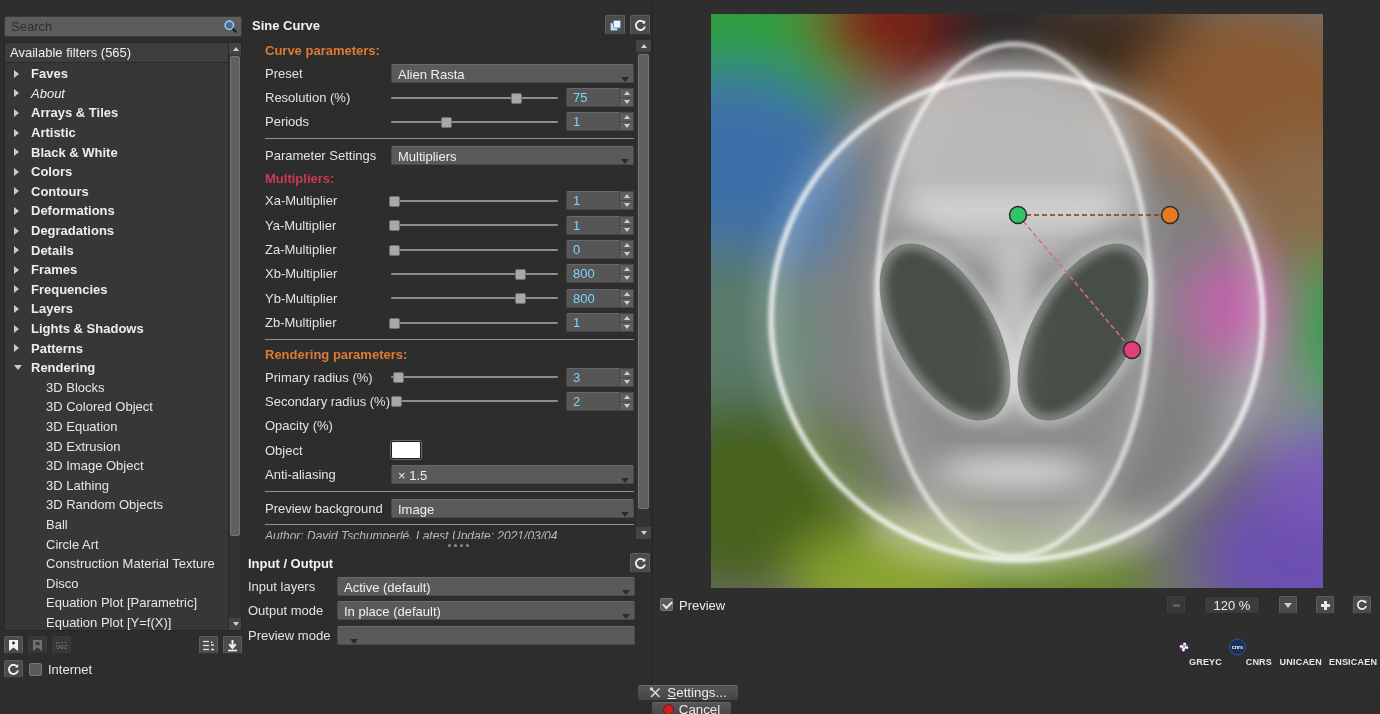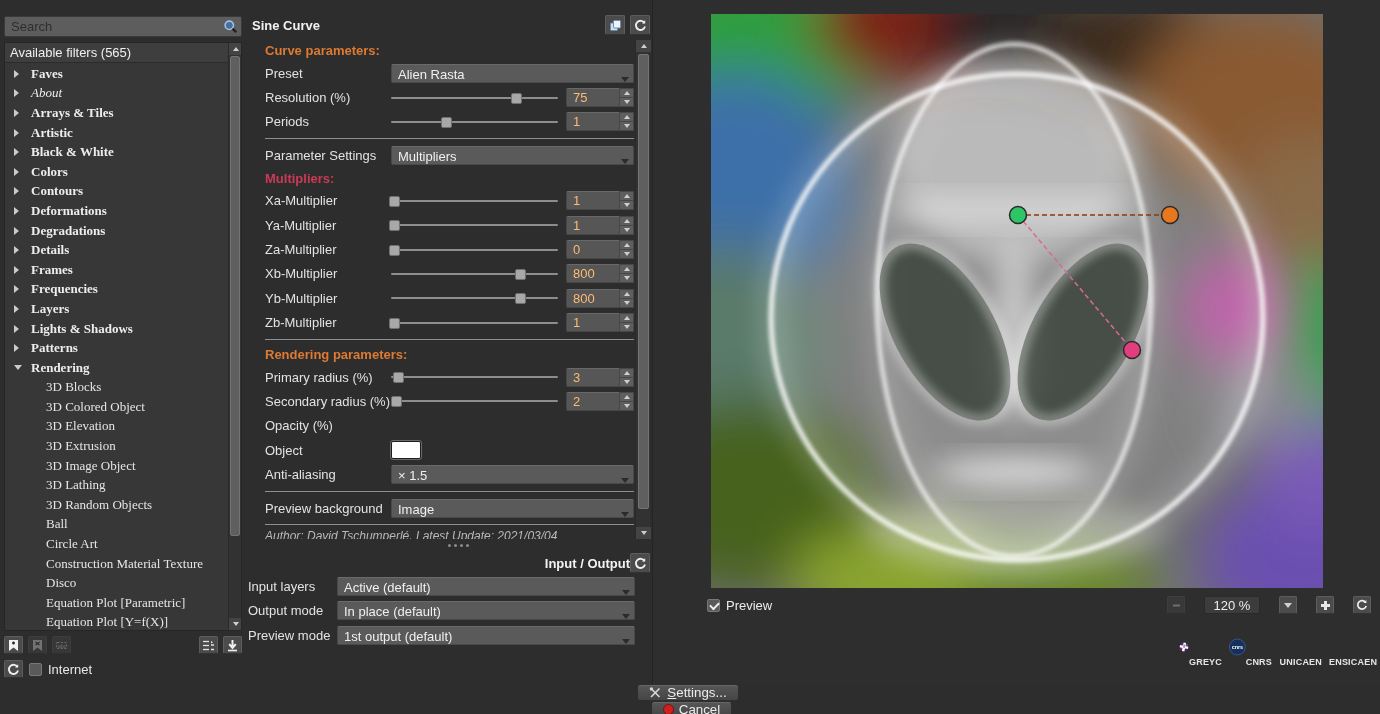--- a/index.html
+++ b/index.html
@@ -17,42 +17,42 @@
     border-top-color:#6a6a6a;border-radius:2px;padding:0 4px 0 6px;color:#f0f0f0;cursor:pointer;min-width:0;}
   .dd-val{flex:1;white-space:nowrap;overflow:hidden;}
   .dd-arrow{width:0;height:0;border-left:4px solid transparent;border-right:4px solid transparent;
     border-top:5px solid #2b2b2b;margin-left:6px;flex:none;}
   .slider{position:relative;height:18px;flex:1;margin-right:8px;min-width:40px;}
   .slider .track{position:absolute;left:0;right:0;top:8px;height:2px;background:#8d8d8d;border-radius:1px;}
   .slider .handle{position:absolute;top:4px;width:11px;height:11px;background:#a8a8a8;border:1px solid #707070;
     border-radius:2px;margin-left:-5px;cursor:pointer;}
   .spin{display:flex;width:68px;flex:none;height:19px;}
   .spin .spin-val{flex:1;background:#565656;border:1px solid #474747;border-top-color:#686868;
-    border-right:none;border-radius:2px 0 0 2px;padding:1px 0 0 6px;color:#fdba74;}
+    border-right:none;border-radius:2px 0 0 2px;padding:1px 0 0 6px;color:#7dd3fc;}
   .spin .spin-btns{width:15px;display:flex;flex-direction:column;}
   .spin .sb{flex:1;background:#5e5e5e;border:1px solid #474747;display:flex;align-items:center;justify-content:center;cursor:pointer;}
   .spin .sb+.sb{border-top:none;}
   .tri-up{width:0;height:0;border-left:3px solid transparent;border-right:3px solid transparent;border-bottom:4px solid #cfcfcf;}
   .tri-dn{width:0;height:0;border-left:3px solid transparent;border-right:3px solid transparent;border-top:4px solid #cfcfcf;}
   .checkbox{width:13px;height:13px;background:#5a5a5a;border:1px solid #787878;border-radius:2px;position:relative;flex:none;cursor:pointer;}
   .checkbox.checked::after{content:"";position:absolute;left:2px;top:2px;width:7px;height:4px;
     border-left:2px solid #efefef;border-bottom:2px solid #efefef;transform:rotate(-45deg);}
   .dots-v{width:3px;height:3px;background:#8a8a8a;border-radius:50%;box-shadow:0 6px 0 #8a8a8a,0 12px 0 #8a8a8a,0 18px 0 #8a8a8a;}
   .dots-h{width:3px;height:3px;background:#8a8a8a;border-radius:50%;box-shadow:6px 0 0 #8a8a8a,12px 0 0 #8a8a8a,18px 0 0 #8a8a8a;}
   
   .left-panel{position:absolute;left:4px;top:16px;width:238px;}
   .search-row{position:relative;height:21px;margin-bottom:5px;text-decoration:underline;}
   .search-input{width:100%;height:21px;background:#5d5d5d;border:1px solid #3a3a3a;border-radius:2px;
     padding:0 24px 0 6px;color:#222;font-family:inherit;font-size:13px;outline:none;}
   .search-input::placeholder{color:#2f2f2f;opacity:1;}
   .search-icon{position:absolute;right:3px;top:2px;width:18px;height:17px;display:flex;align-items:center;justify-content:center;}
   .filter-list{position:relative;height:589px;background:#373737;border:1px solid #262626;overflow:hidden;}
   .fl-header{height:20px;line-height:20px;padding-left:5px;background:#3e3e3e;border-bottom:1px solid #2b2b2b;color:#f0f0f0;}
   .fl-body{position:absolute;left:0;right:13px;top:21px;bottom:0;overflow:hidden;}
-  .tree-item{height:19.6px;display:flex;align-items:center;cursor:pointer;white-space:nowrap;font-family:Liberation Serif, serif;}
+  .tree-item{height:19.6px;display:flex;align-items:center;cursor:pointer;white-space:nowrap;}
   .tree-item .tw{width:10px;margin-left:9px;flex:none;display:flex;}
   .tri-right{width:0;height:0;border-top:4px solid transparent;border-bottom:4px solid transparent;border-left:5px solid #cbcbcb;}
   .tri-down{width:0;height:0;border-left:4px solid transparent;border-right:4px solid transparent;border-top:5px solid #cbcbcb;}
   .tree-item .lbl{margin-left:7px;}
   .tree-item.cat .lbl{font-weight:bold;color:#ededed;}
   .tree-item.italic .lbl{font-style:italic;font-weight:normal;}
   .tree-item.child .lbl{margin-left:41px;font-weight:normal;color:#e6e6e6;}
   .v-scroll{position:absolute;right:0;top:0;bottom:0;width:13px;background:#323232;border-left:1px solid #2a2a2a;}
   .v-scroll .arr{position:absolute;left:0;width:13px;height:12px;display:flex;align-items:center;justify-content:center;background:#444;}
   .v-scroll .arr.up{top:0;} .v-scroll .arr.dn{bottom:0;}
@@ -75,30 +75,30 @@
   .p-row{display:flex;align-items:center;height:24.4px;}
   .p-label{width:126px;flex:none;white-space:nowrap;color:#e2e2e2;}
   .p-ctrl{flex:1;display:flex;align-items:center;min-width:0;}
   .p-divider{height:9px;display:flex;align-items:center;}
   .p-divider::after{content:"";display:block;width:100%;height:1px;background:#8f8f8f;}
   .p-note{height:11px;overflow:hidden;color:#b9b9b9;font-style:italic;font-size:12px;}
   .swatch{width:30px;height:18px;background:#fff;border:1px solid #1e1e1e;outline:1px solid #6a6a6a;border-radius:2px;cursor:pointer;}
   .h-split{height:9px;display:flex;align-items:center;justify-content:center;margin-top:2px;}
   .io-section{margin-top:2px;}
   .io-header{display:flex;align-items:center;height:22px;}
-  .io-title{font-weight:bold;flex:1;color:#f2f2f2;text-align:right;}
+  .io-title{font-weight:bold;flex:1;color:#f2f2f2;}
   .io-row{display:flex;align-items:center;height:24.6px;padding-right:15px;}
   .io-label{width:89px;flex:none;color:#e2e2e2;}
   .io-row .dropdown{flex:1;}
   
   .right-panel{position:absolute;left:652px;top:0;right:0;bottom:30px;background:#2e2e2e;border-left:1px solid #242424;}
   .rp-split{position:absolute;left:1px;top:342px;}
   .preview-img{position:absolute;left:58px;top:14px;width:612px;height:574px;background:#555;}
   .preview-bar{position:absolute;left:0;right:0;top:595px;height:20px;display:flex;align-items:center;padding:0 9px 0 7px;}
-  .pv-check{display:flex;align-items:center;gap:6px;margin-left:47px;}
+  .pv-check{display:flex;align-items:flex-start;gap:6px;}
   .pv-label{color:#ececec;}
   .pv-spacer{flex:1;}
   .zoomctl{display:flex;align-items:center;gap:19px;}
   .zoomctl .tool-btn{width:18px;height:18px;color:#e8e8e8;font-weight:bold;}
   .zoom-val{width:56px;height:18px;background:#3c3c3c;border:1px solid #2a2a2a;color:#ededed;
     display:flex;align-items:center;justify-content:center;}
   .zoom-dd{width:15px;height:18px;}
   .logos{position:absolute;right:8px;top:627px;display:flex;gap:7px;}
   .logo{width:43px;display:flex;align-items:flex-end;}
   .logo .cap{font-size:9px;font-weight:bold;color:#e6e6e6;margin-top:2px;letter-spacing:.2px;}
@@ -229,21 +229,21 @@
             </span>
             <span class="lbl">Rendering</span>
           </div>
           <div class="tree-item child">
             <span class="lbl">3D Blocks</span>
           </div>
           <div class="tree-item child">
             <span class="lbl">3D Colored Object</span>
           </div>
           <div class="tree-item child">
-            <span class="lbl">3D Elevation</span>
+            <span class="lbl">3D Equation</span>
           </div>
           <div class="tree-item child">
             <span class="lbl">3D Extrusion</span>
           </div>
           <div class="tree-item child">
             <span class="lbl">3D Image Object</span>
           </div>
           <div class="tree-item child">
             <span class="lbl">3D Lathing</span>
           </div>
@@ -640,21 +640,20 @@
           <div class="io-row">
             <span class="io-label">Output mode</span>
             <div class="dropdown">
               <span class="dd-val">In place (default)</span>
               <span class="dd-arrow"></span>
             </div>
           </div>
           <div class="io-row">
             <span class="io-label">Preview mode</span>
             <div class="dropdown">
-              <span class="dd-val">1st output (default)</span>
               <span class="dd-arrow"></span>
             </div>
           </div>
         </div>
     </div>
   </div>
 
   <div class="right-panel">
     <div class="rp-split"><span class="dots-v"></span></div>
 

